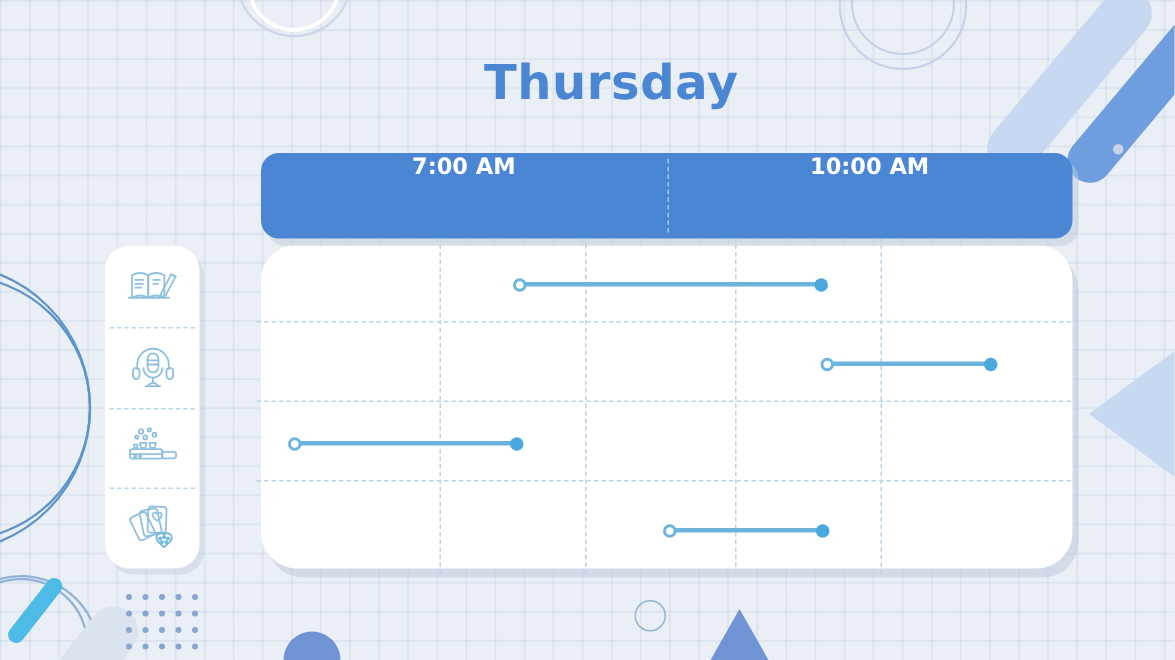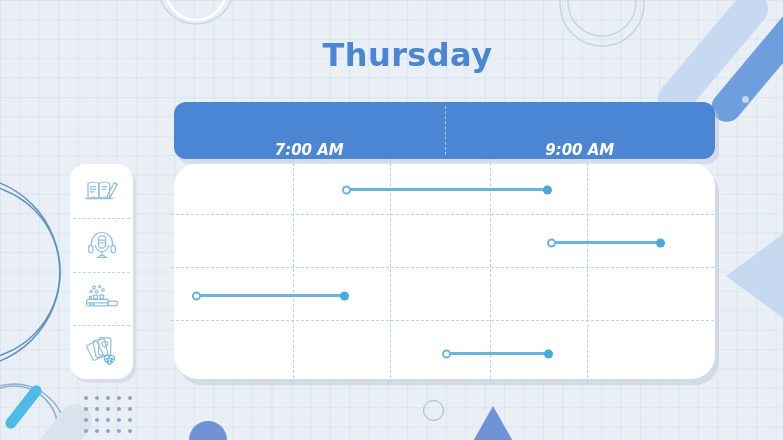--- a/index.html
+++ b/index.html
@@ -170,28 +170,27 @@
     height: 57px;
     background: #4a86d4;
     border-radius: 12px;
     display: flex;
     box-shadow: 4px 5px 0 rgba(190,202,218,0.5);
     z-index: 3;
   }
   .time-cell {
     flex: 1 1 0;
     display: flex;
-    align-items: flex-end;
+    align-items: flex-start;
     justify-content: center;
     color: #ffffff;
     font-size: 15px;
     font-weight: 700;
     font-family: "DejaVu Sans", sans-serif;
     position: relative;
-    font-style: italic;
   }
   .time-cell + .time-cell::before {
     content: "";
     position: absolute;
     left: 0; top: 4px; bottom: 4px;
     border-left: 1px dashed rgba(255,255,255,0.55);
   }
 
   
   .grid-lines {
@@ -350,21 +349,21 @@
     <div class="hline" style="top:51px;"></div>
     <div class="hline" style="top:104px;"></div>
     <div class="hline" style="top:157px;"></div>
   </div>
 
   <div class="time-header">
     <div class="time-cell">
       <span>7:00 AM</span>
     </div>
     <div class="time-cell">
-      <span>9:00 AM</span>
+      <span>10:00 AM</span>
     </div>
   </div>
 
   <div class="sched-layer">
     <div class="sched-bar" style="left:346px; top:188px; width:201px;">
       <span class="cap-start"></span>
       <span class="cap-end"></span>
     </div>
     <div class="sched-bar" style="left:551px; top:241px; width:109px;">
       <span class="cap-start"></span>

